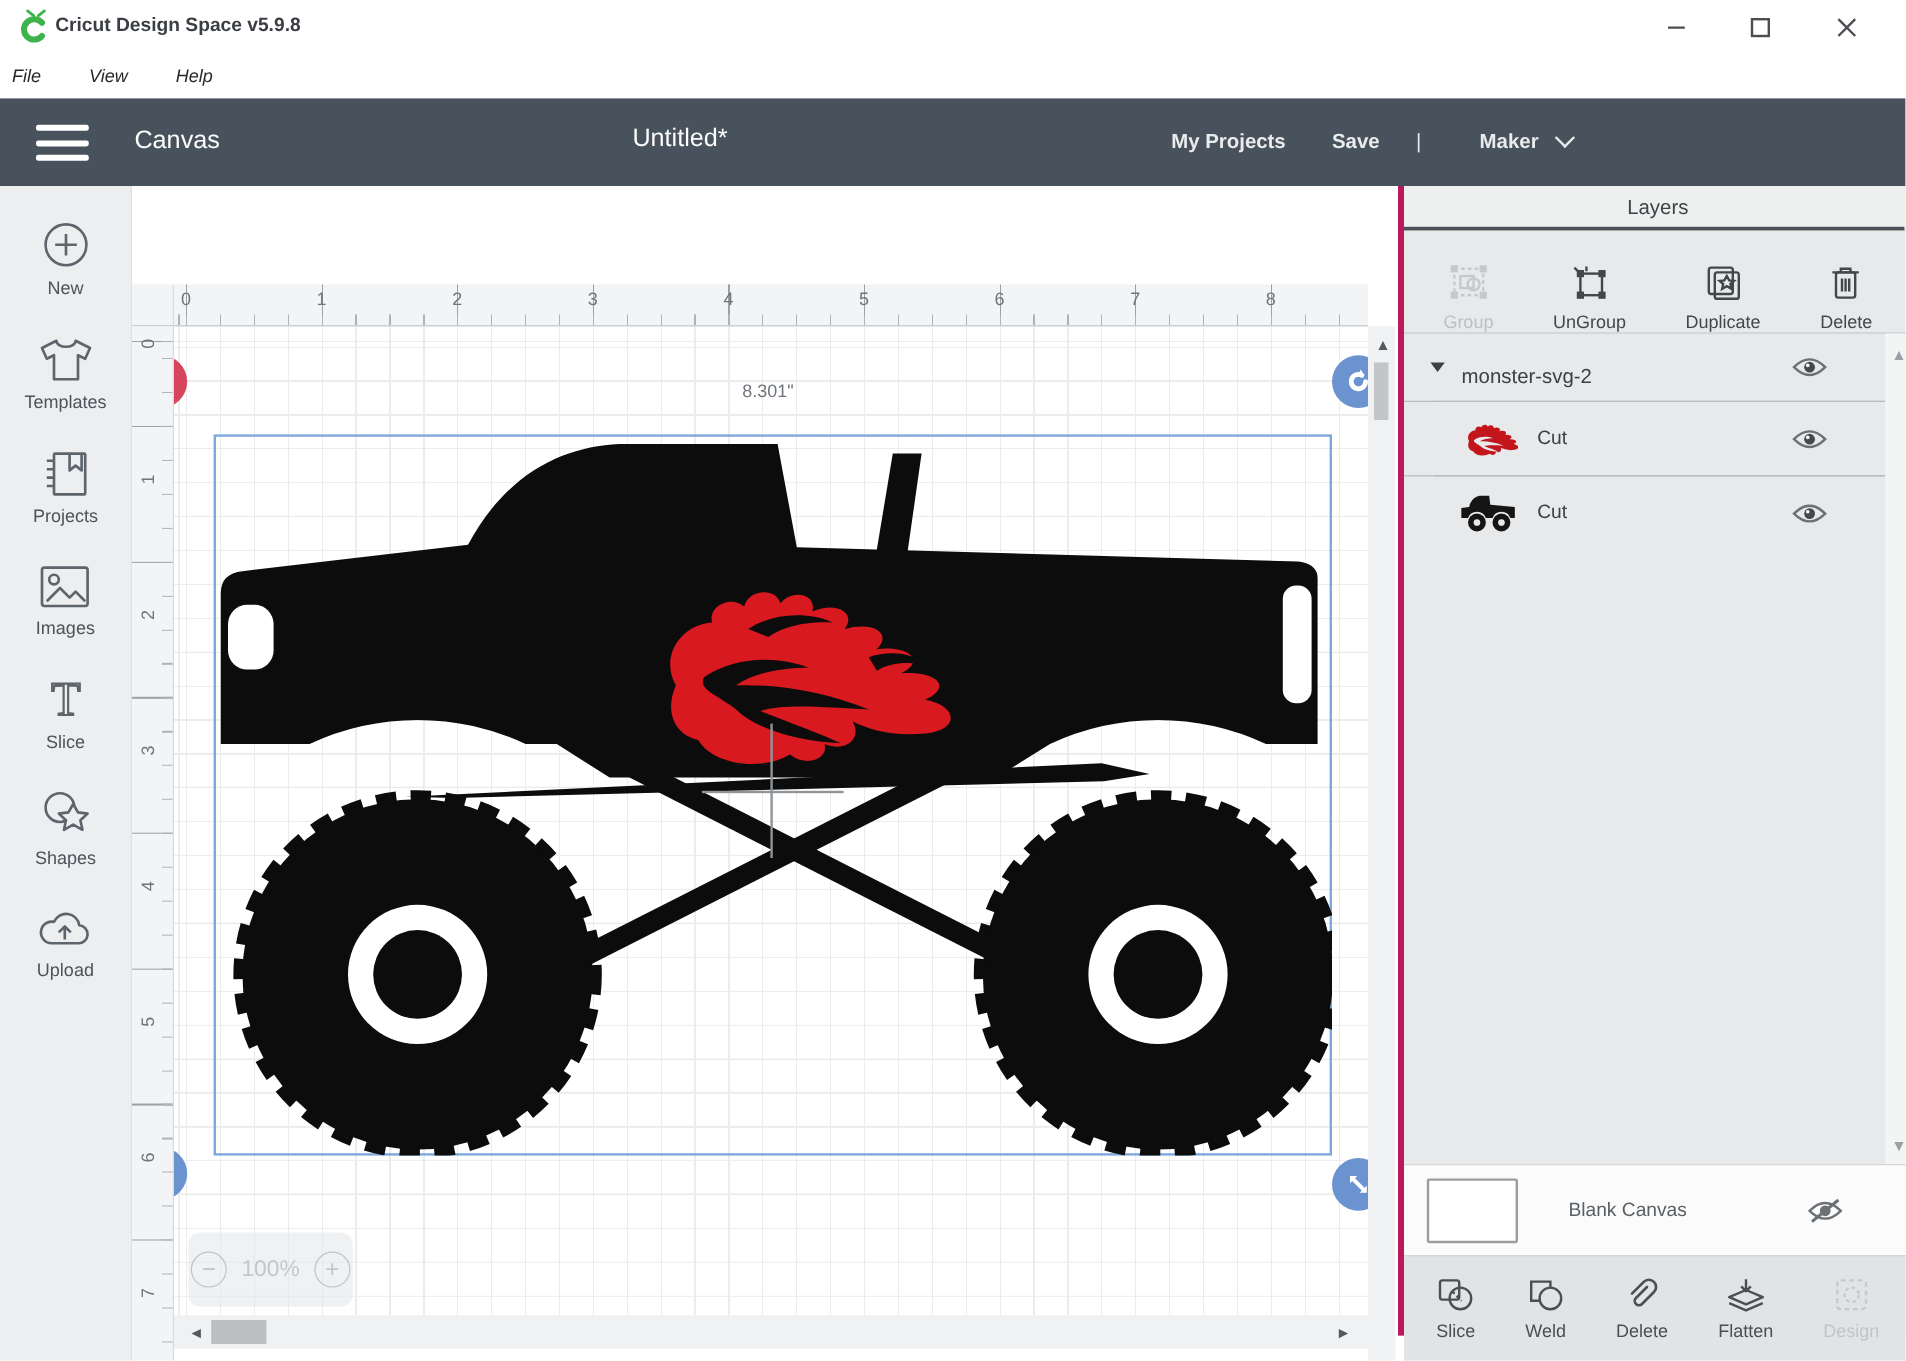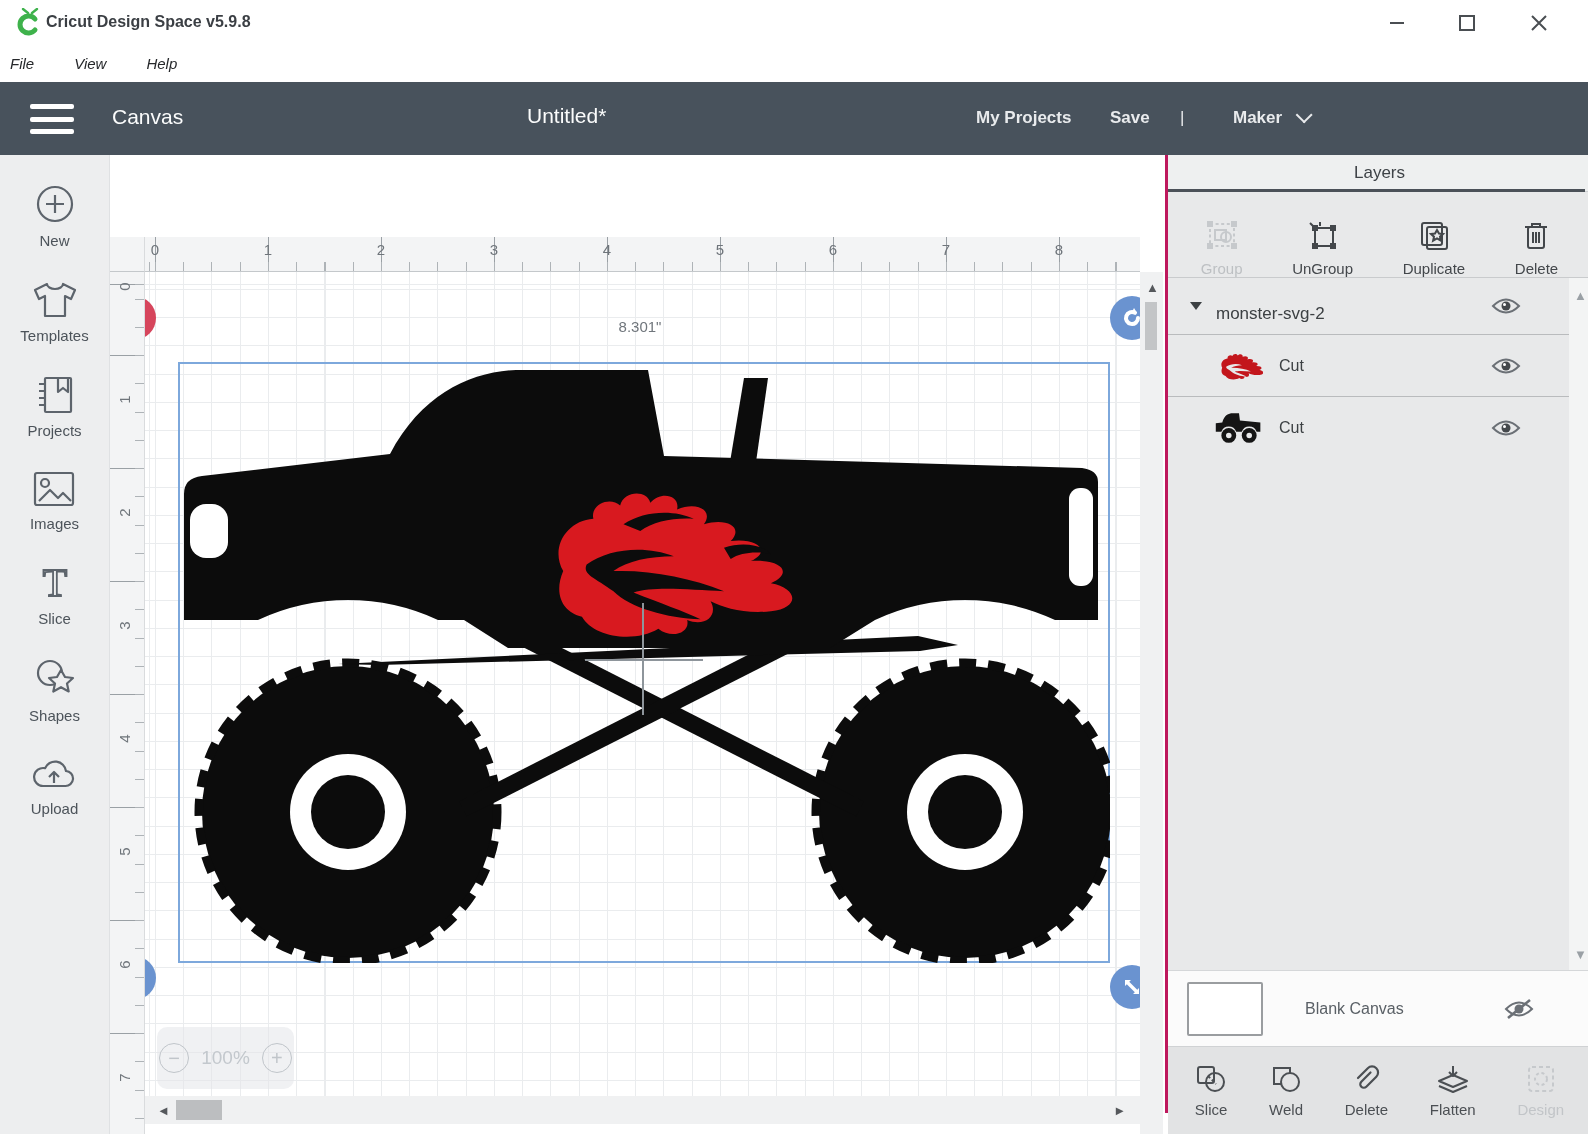--- a/index.html
+++ b/index.html
@@ -88,21 +88,21 @@
   #zoom-pill { left:47px; top:872px; width:137px; height:62px; background:rgba(228,230,233,0.55); border-radius:10px; display:flex; align-items:center; justify-content:center; gap:12px; color:#b4bac0; }
   .zoom-circ { width:30px; height:30px; border:1.5px solid #c0c5ca; border-radius:50%; display:flex; align-items:center; justify-content:center; font-size:20px; color:#c0c5ca; background:transparent; }
   #zoom-val { font-size:19px; color:#c3c8cd; }
   #vscroll { left:1030px; top:117px; width:23px; height:985px; background:#f0f1f2; }
   #vscroll .thumb { position:absolute; left:5px; top:30px; width:12px; height:48px; background:#c3c5c7; }
   #hscroll { left:35px; top:941px; width:995px; height:28px; background:#f0f1f2; }
   #hscroll .thumb { position:absolute; left:31px; top:4px; width:46px; height:20px; background:#bcbec0; }
   .scroll-arrow { position:absolute; color:#55585c; font-size:13px; }
 
   
-  #panel { left:1165px; top:155px; width:423px; height:958px; background:#e8e9ea; border-left:3px solid #be185d; }
+  #panel { left:1165px; top:155px; width:423px; height:958px; background:#e8e9ea; border-left:5px solid #be185d; }
   #tabs { left:0; top:0; width:423px; height:37px; background:#eef0f0; display:flex; border-bottom:1px solid #cfd1d3; }
   .tab { flex:1; display:flex; align-items:center; justify-content:center; font-size:17px; color:#3e4347; position:relative; }
   .tab.active::after { content:""; position:absolute; left:0; right:6px; bottom:-1px; height:3px; background:#4b5158; }
   #panel-actions { left:0; top:37px; width:423px; height:86px; display:flex; justify-content:space-around; align-items:flex-end; padding:0 8px; border-bottom:1px solid #c9cbcd; }
   .pact { display:flex; flex-direction:column; align-items:center; gap:8px; color:#43474b; }
   .pact span { font-size:15px; }
   .pact.disabled { color:#bdc0c3; }
   .pact.disabled span { color:#bdc0c3; }
   #layerlist { left:0; top:123px; width:423px; height:692px; }
   #list-gutter { left:401px; top:123px; width:22px; height:692px; background:#f3f4f4; }

